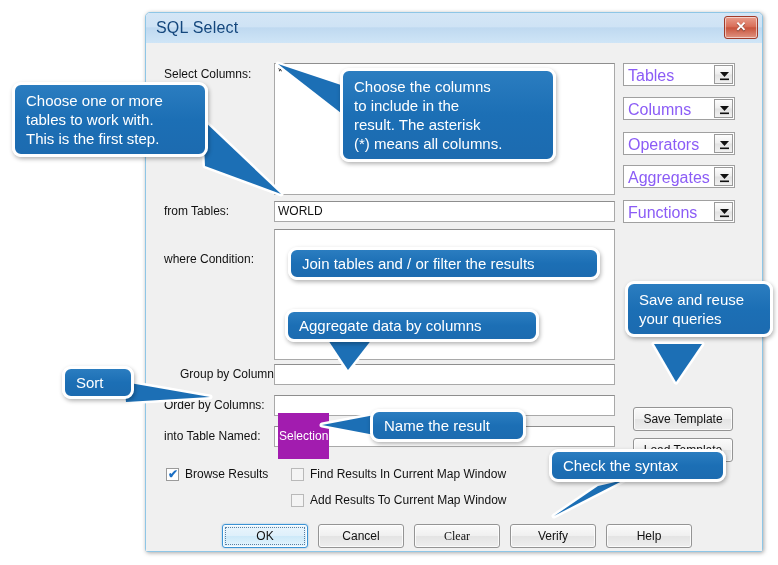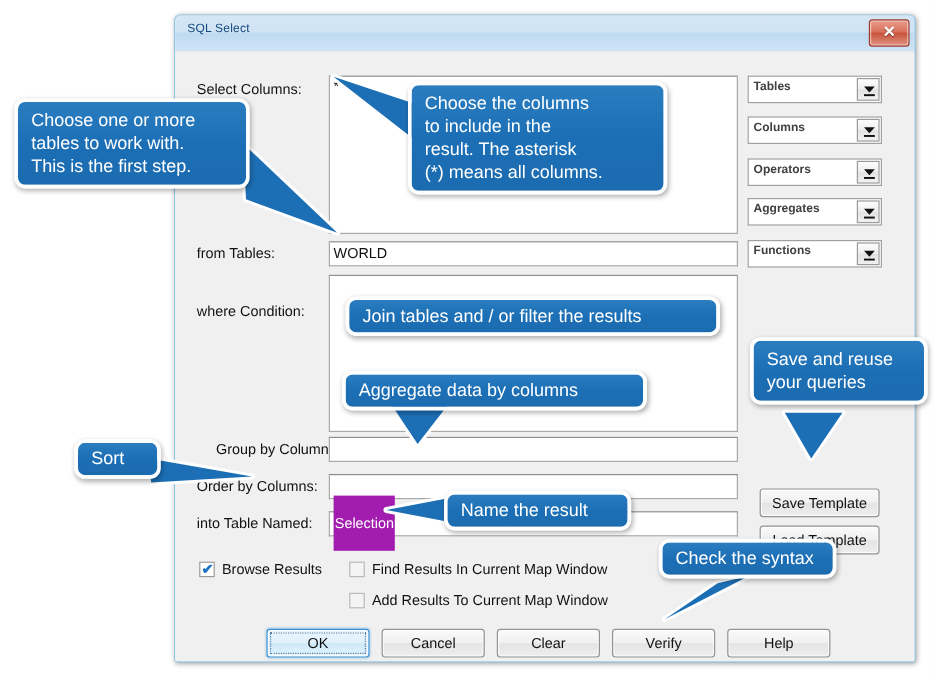--- a/index.html
+++ b/index.html
@@ -26,21 +26,21 @@
   .titlebar {
     position: relative;
     height: 30px;
     background: linear-gradient(to bottom, #d4e6f6 0%, #cfe3f5 45%, #bfd9f0 50%, #cfe5f7 100%);
     border-bottom: 1px solid #b6cfe4;
     border-radius: 4px 4px 0 0;
   }
   .titlebar .title {
     position: absolute;
     left: 10px; top: 6px;
-    font-size: 10px;
+    font-size: 16px;
     color: #14477d;
     letter-spacing: 0.2px;
   }
   .closebtn {
     position: absolute;
     right: 4px; top: 3px;
     width: 32px; height: 21px;
     border-radius: 3px;
     border: 1px solid #a03b2a;
     background: linear-gradient(to bottom, #e99d8c 0%, #d9705a 45%, #c8543d 52%, #e09482 100%);
@@ -100,21 +100,21 @@
     height: 23px;
     width: 112px;
     background: #ffffff;
     border: 1px solid #a0a0a0;
     box-sizing: border-box;
     cursor: pointer;
   }
   .combo .ctext {
     position: absolute;
     left: 4px; top: 3px;
-    font-size: 10px; color: #404040; font-weight: bold;
+    font-size: 16px; color: #8b5cf6;
   }
   .combo .cbtn {
     position: absolute;
     right: 1px; top: 1px;
     width: 19px; height: 19px;
     background: linear-gradient(to bottom, #fdfdfd 0%, #eeeeee 48%, #e2e2e2 52%, #f1f1f1 100%);
     border: 1px solid #9a9a9a;
     box-sizing: border-box;
   }
   .combo .cbtn svg { position:absolute; left:3px; top:3px; }
@@ -300,21 +300,21 @@
         <span class="ctxt">Add Results To Current Map Window</span>
       </div>
 
       <div class="btn default" style="left:76px; top:481px; width:86px;">
         <span class="focusring"></span>
         <span class="blabel">OK</span>
       </div>
       <div class="btn" style="left:172px; top:481px; width:86px;">
         <span class="blabel">Cancel</span>
       </div>
-      <div class="btn" style="left:268px; top:481px; width:86px;">
+      <div class="btn" style="left:268px; top:481px; width:86px;font-family:Liberation Serif, serif;">
         <span class="blabel">Clear</span>
       </div>
       <div class="btn" style="left:364px; top:481px; width:86px;">
         <span class="blabel">Verify</span>
       </div>
       <div class="btn" style="left:460px; top:481px; width:86px;">
         <span class="blabel">Help</span>
       </div>
 
     </div>
@@ -389,17 +389,17 @@
   <div class="callout" style="left:370px; top:409px; width:156px; padding:4px 11px;">
     <span class="ctext">Name the result</span>
   </div>
 
   <div class="tail" style="left:546px; top:474px;">
     <svg width="86" height="50" viewBox="0 0 86 50">
       <polygon points="78,6 8,42 52,12" fill="#1c6fb5" stroke="#ffffff" stroke-width="5" stroke-linejoin="round"></polygon>
       <polygon points="78,6 8,42 52,12" fill="#1c6fb5"></polygon>
     </svg>
   </div>
-  <div class="callout" style="left:549px; top:449px; width:148px; padding:4px 11px;">
+  <div class="callout" style="left:549px; top:449px; width:177px; padding:4px 11px;">
     <span class="ctext">Check the syntax</span>
   </div>
 
 </div>
 
 </body></html>

